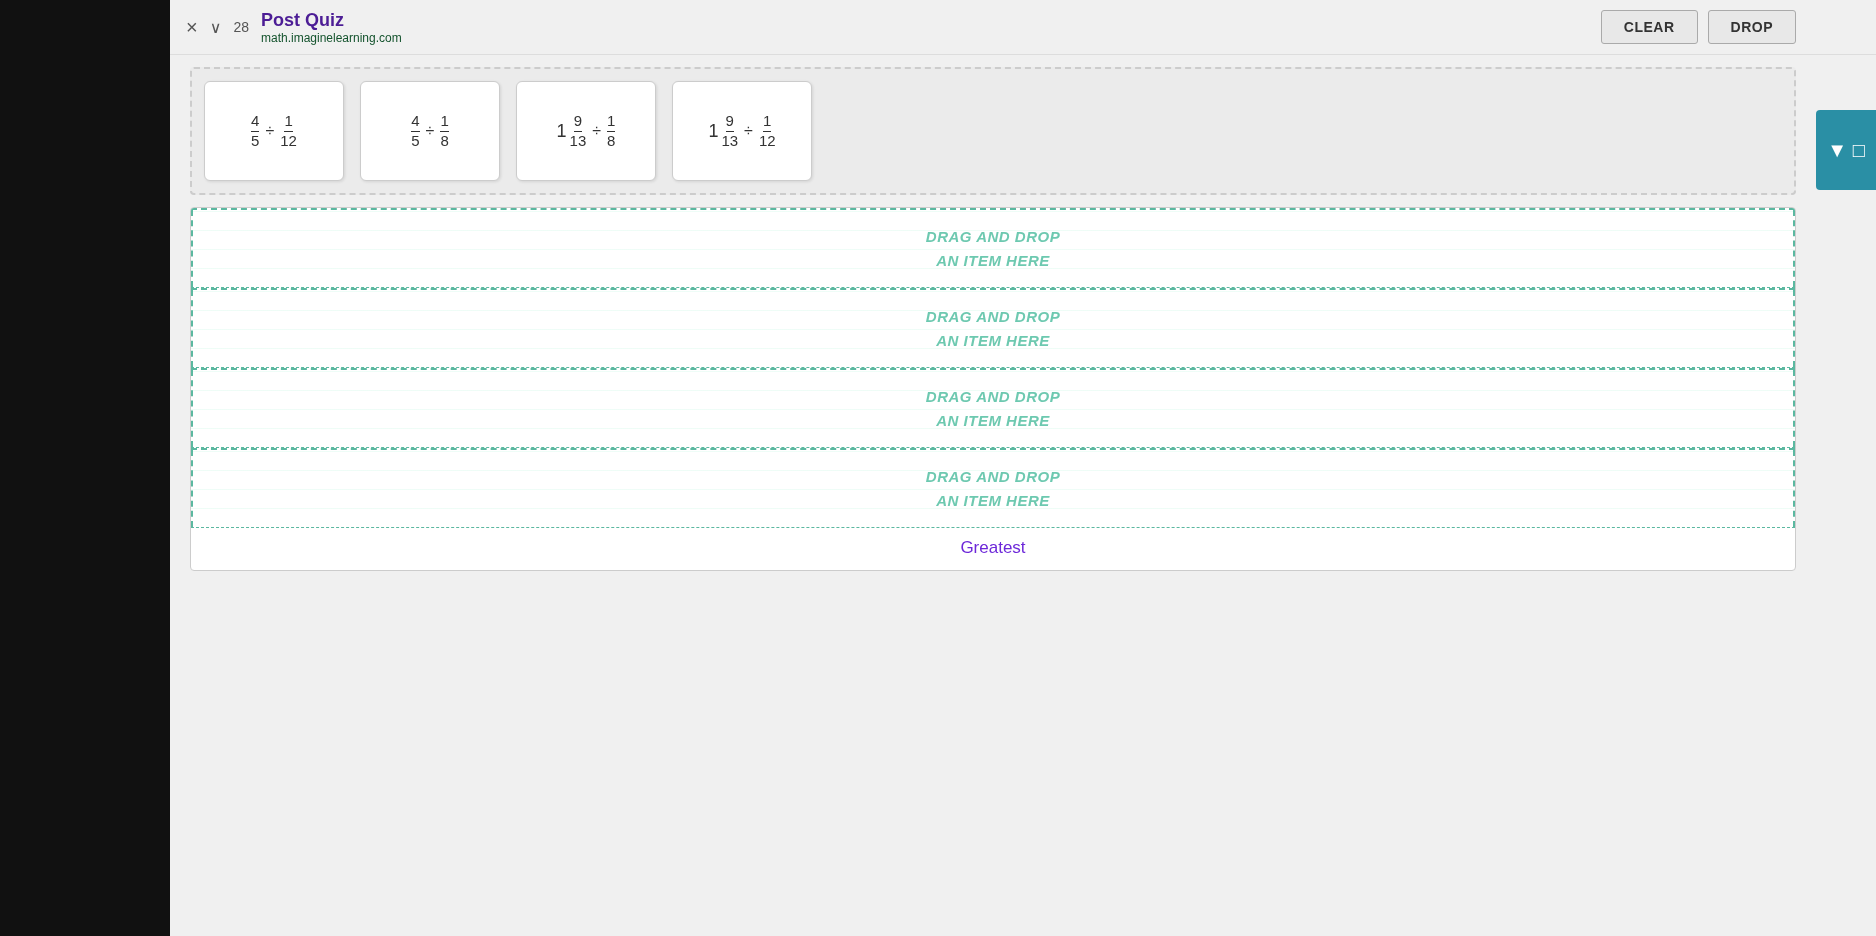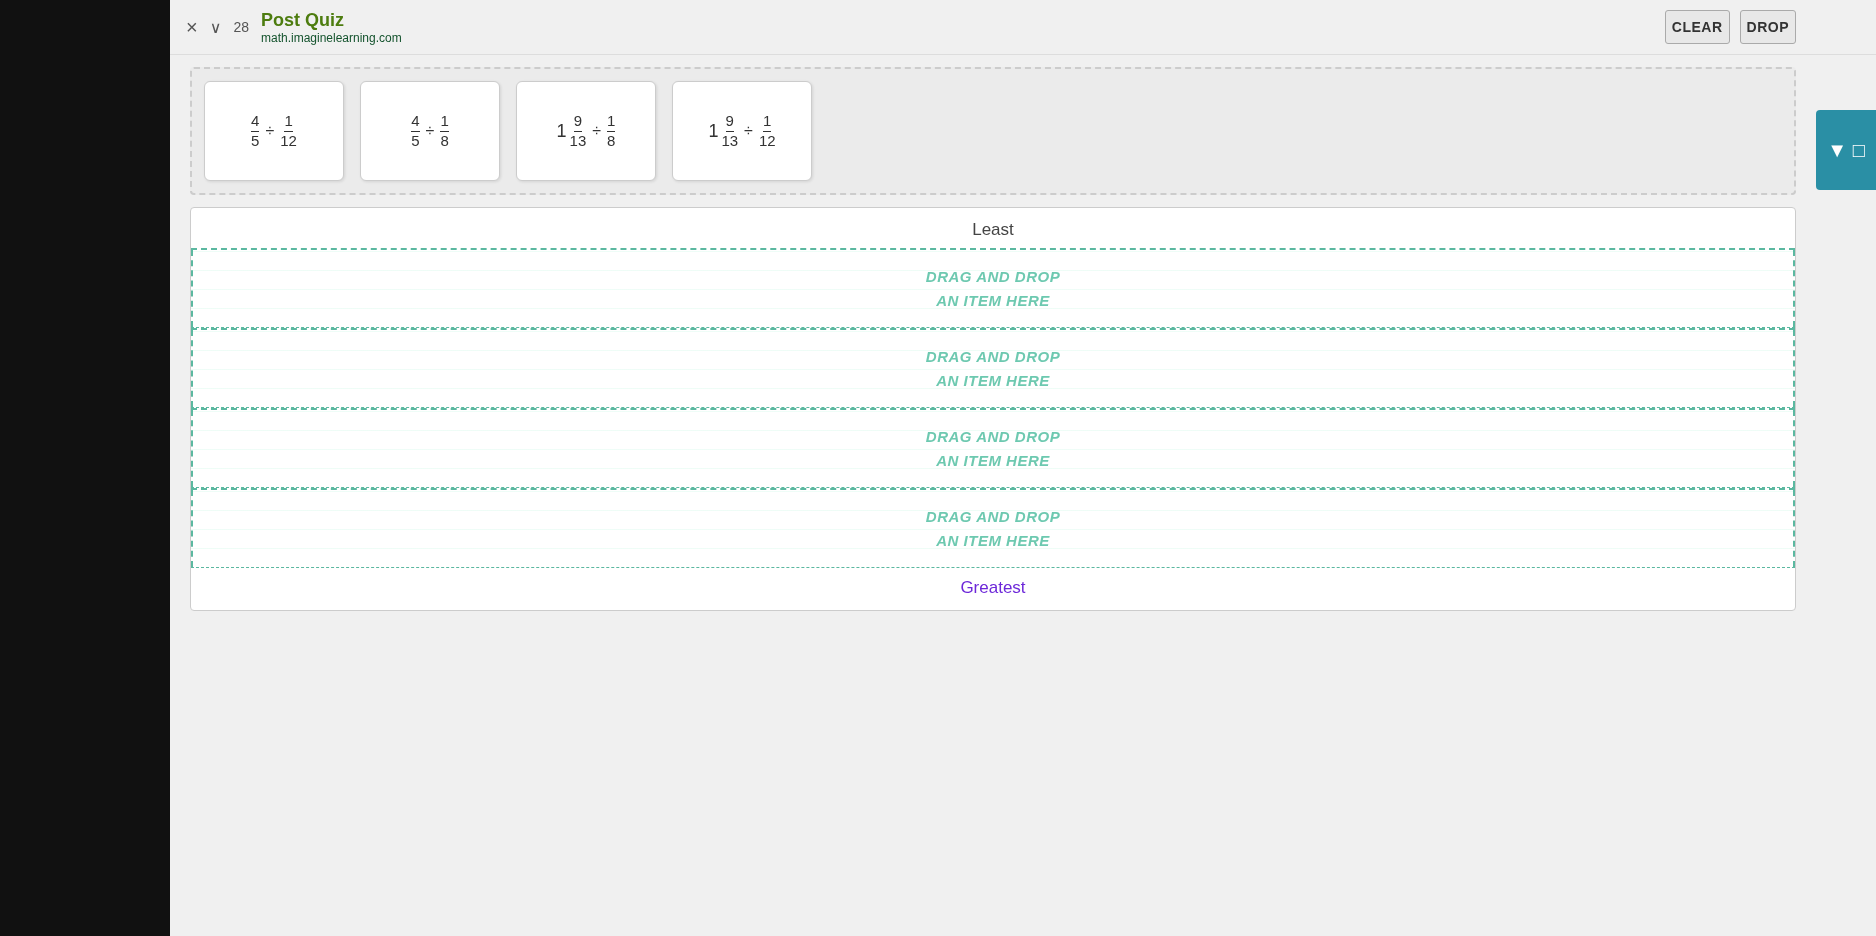--- a/index.html
+++ b/index.html
@@ -51,21 +51,21 @@
     }
 
     .top-bar-title-group {
       display: flex;
       flex-direction: column;
     }
 
     .page-title {
       font-size: 18px;
       font-weight: 600;
-      color: #4d7c0f;
+      color: #4c1d95;
     }
 
     .page-subtitle {
       font-size: 12px;
       color: #14532d;
     }
 
     .close-icon {
       font-size: 20px;
       color: #555;
@@ -89,21 +89,21 @@
     .top-bar-actions {
       position: absolute;
       right: 80px;
       top: 50%;
       transform: translateY(-50%);
       display: flex;
       gap: 10px;
     }
 
     .btn-clear, .btn-check {
-      padding: 8px 6px;
+      padding: 8px 22px;
       border: 1px solid #aaa;
       background: #e8e8e8;
       font-size: 14px;
       font-weight: 600;
       color: #333;
       cursor: pointer;
       border-radius: 3px;
       letter-spacing: 0.5px;
     }
 
@@ -365,21 +365,20 @@
             <span class="numerator">1</span>
             <span class="denominator">12</span>
           </span>
         </div>
       </div>
 
     </div>
   </div>
 
   <div class="sort-section sort-container">
-    <div class="sort-label">Least</div>
 
     <div class="drop-zone">
       <div class="drop-zone-text">
         <span>DRAG AND DROP</span><br>
         <span>AN ITEM HERE</span>
       </div>
     </div>
 
     <div class="drop-zone">
       <div class="drop-zone-text">

